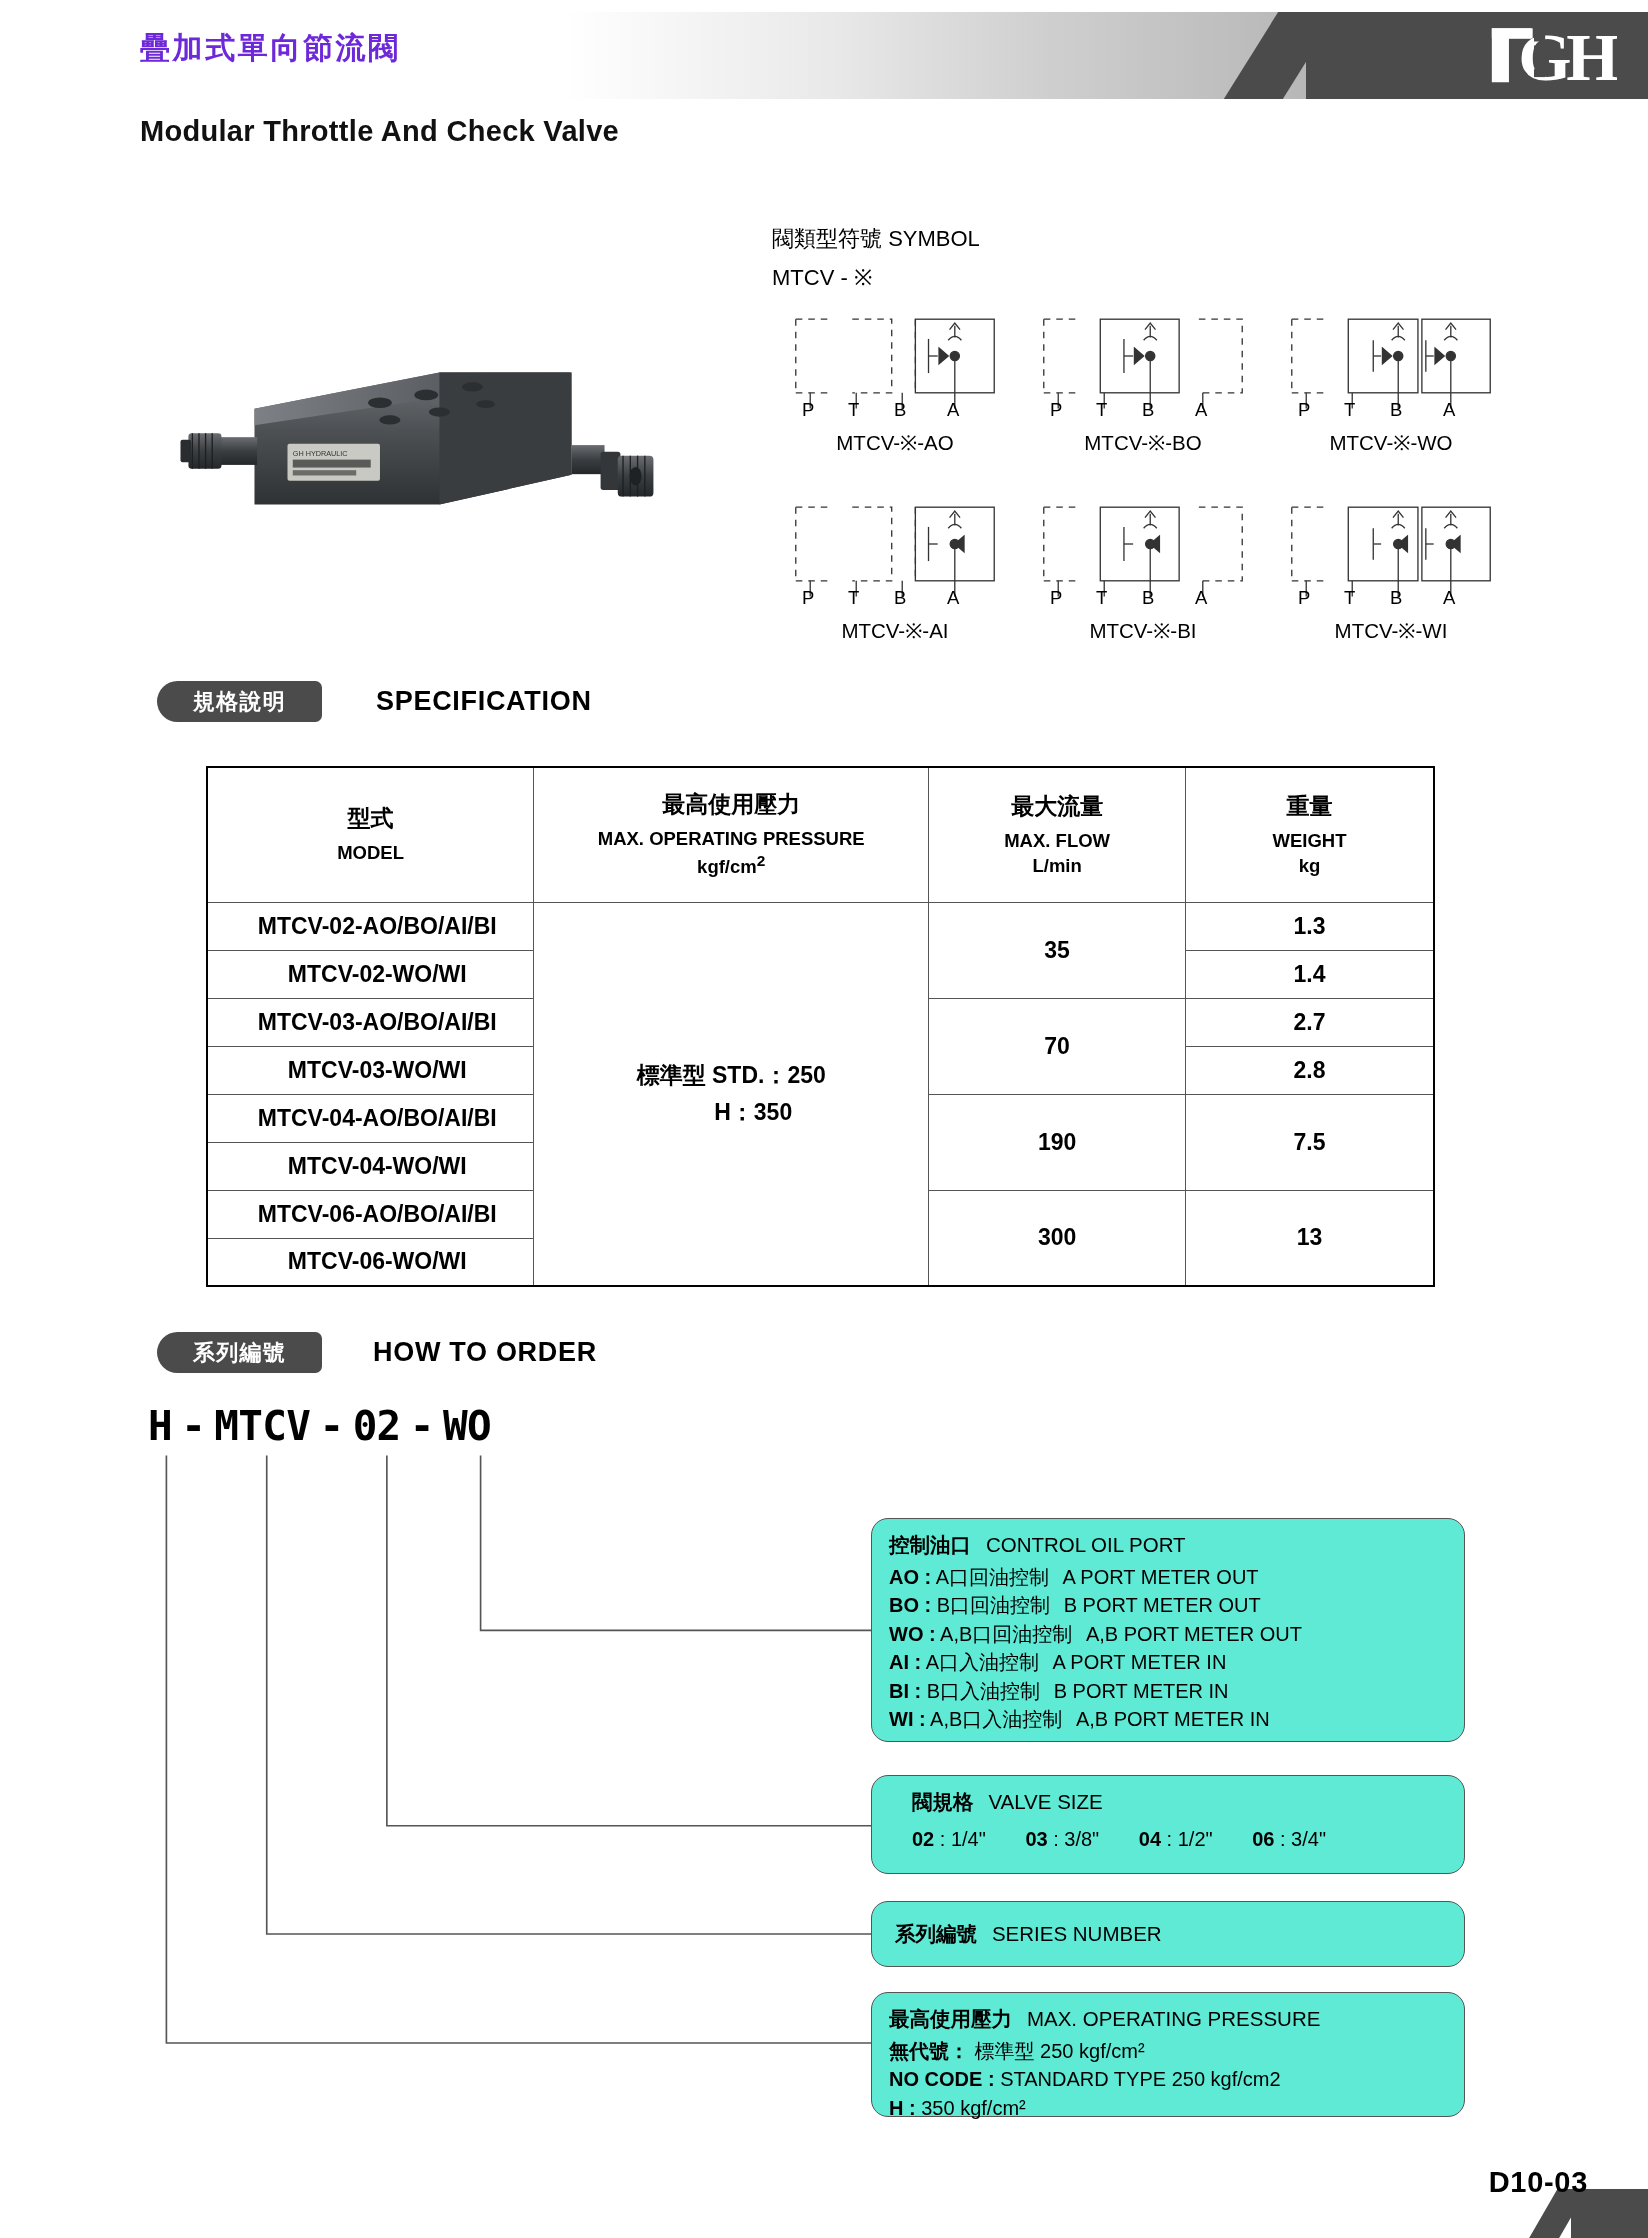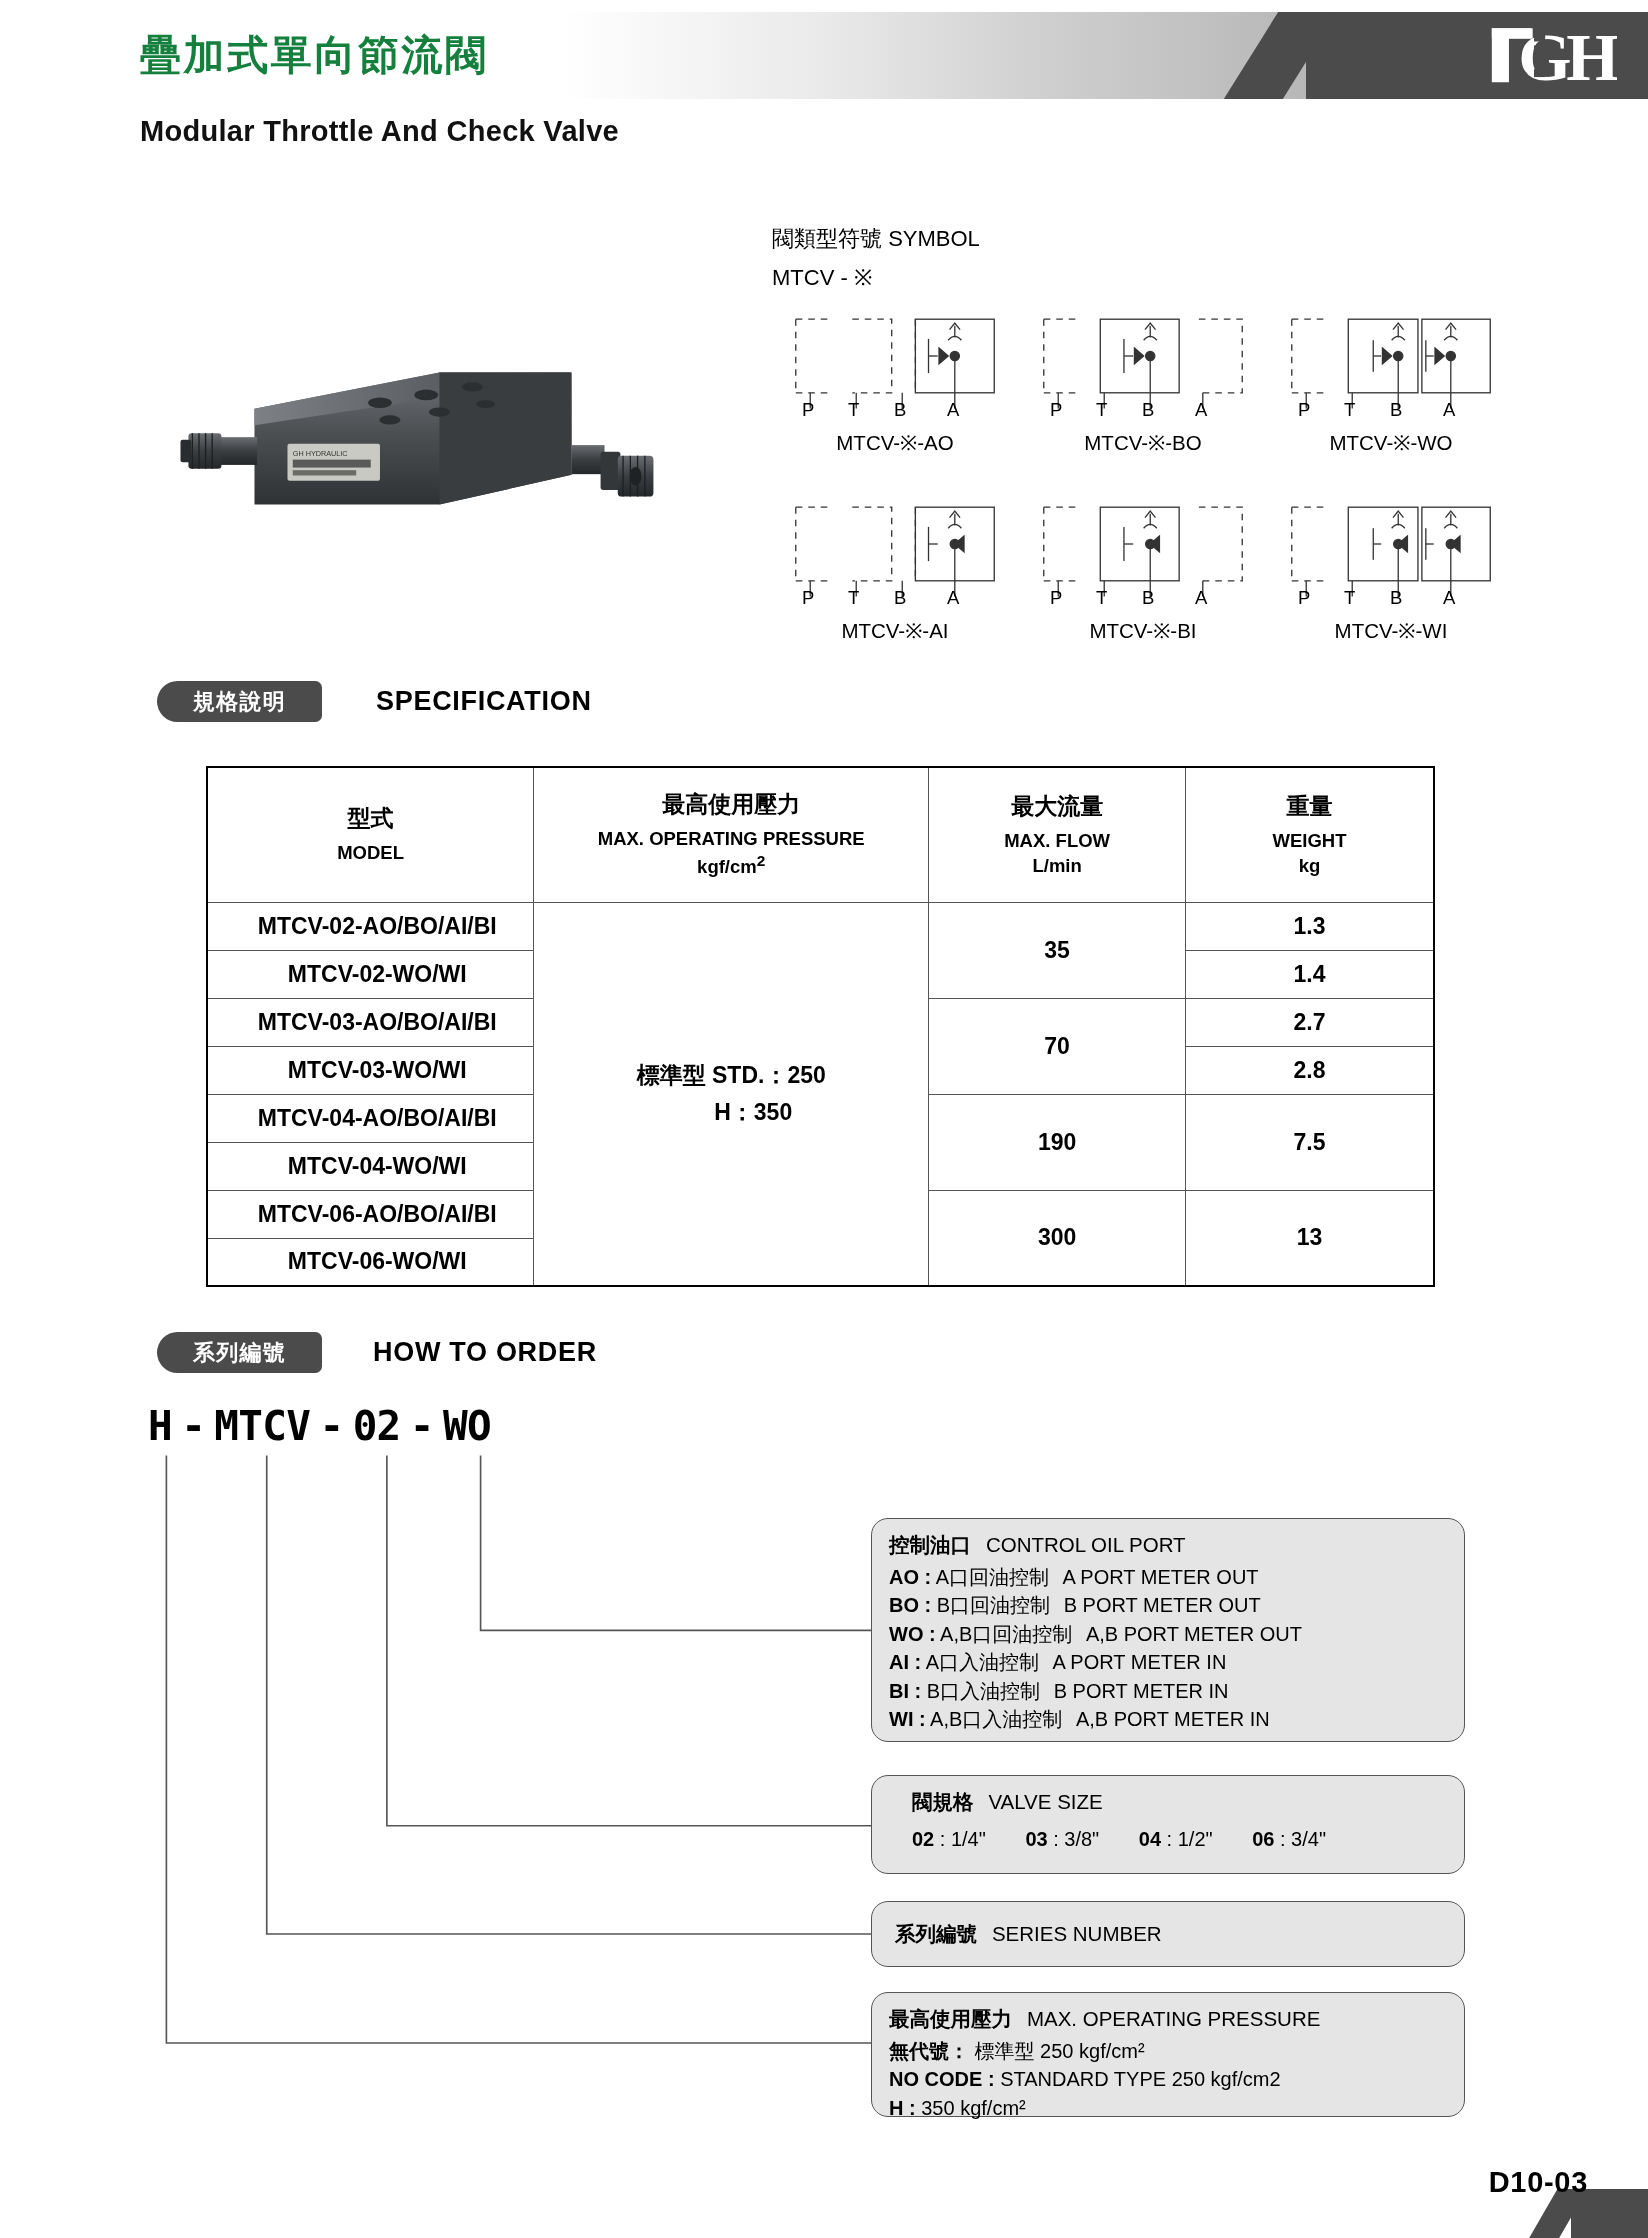--- a/index.html
+++ b/index.html
@@ -23,23 +23,23 @@
     position:absolute; right:0; top:12px; width:343px; height:87px;
     background:#4b4b4b;
   }
   .hdr-dark:before{
     content:""; position:absolute; left:-55px; top:0; width:59px; height:87px;
     background:#4b4b4b;
     transform: skewX(-32deg);
   }
   .hdr-cn {
     position:absolute; left:140px; top:28px;
-    font-size:41px; font-weight:bold; letter-spacing:2.6px;
+    font-size:30px; font-weight:bold; letter-spacing:2.6px;
     font-family:"DejaVu Sans","Liberation Sans",sans-serif;
-    color:#15803d;
+    color:#6d28d9;
   }
   .hdr-en {
     position:absolute; left:140px; top:115px;
     font-size:29px; font-weight:bold; letter-spacing:0.3px;
     color:#111;
   }
   .logo {
     position:absolute; right:32px; top:18.5px;
     width:224px; height:74px;
   }
@@ -97,21 +97,21 @@
   .order-code { position:absolute; left:148px; top:1402px; font-size:0; }
   .order-code span {
     font-family:"DejaVu Sans Mono","Liberation Mono",monospace;
     font-size:41px; font-weight:bold; letter-spacing:-0.7px;
   }
 
   .lines { position:absolute; left:0; top:0; width:1649px; height:2239px; pointer-events:none; }
 
   .callout {
     position:absolute; border:1.6px solid #555; border-radius:17px;
-    background:#e5e5e5; padding:12px 17px;
+    background:#5eead4; padding:12px 17px;
   }
   .callout .c-title { font-size:20.5px; margin-bottom:4px; }
   .callout .c-line { font-size:20px; line-height:1.42; }
   .callout b { font-weight:bold; }
 
   
   .footer-page {
     position:absolute; right:61px; bottom:40px;
     font-size:29px; font-weight:bold; letter-spacing:0.7px;
   }

